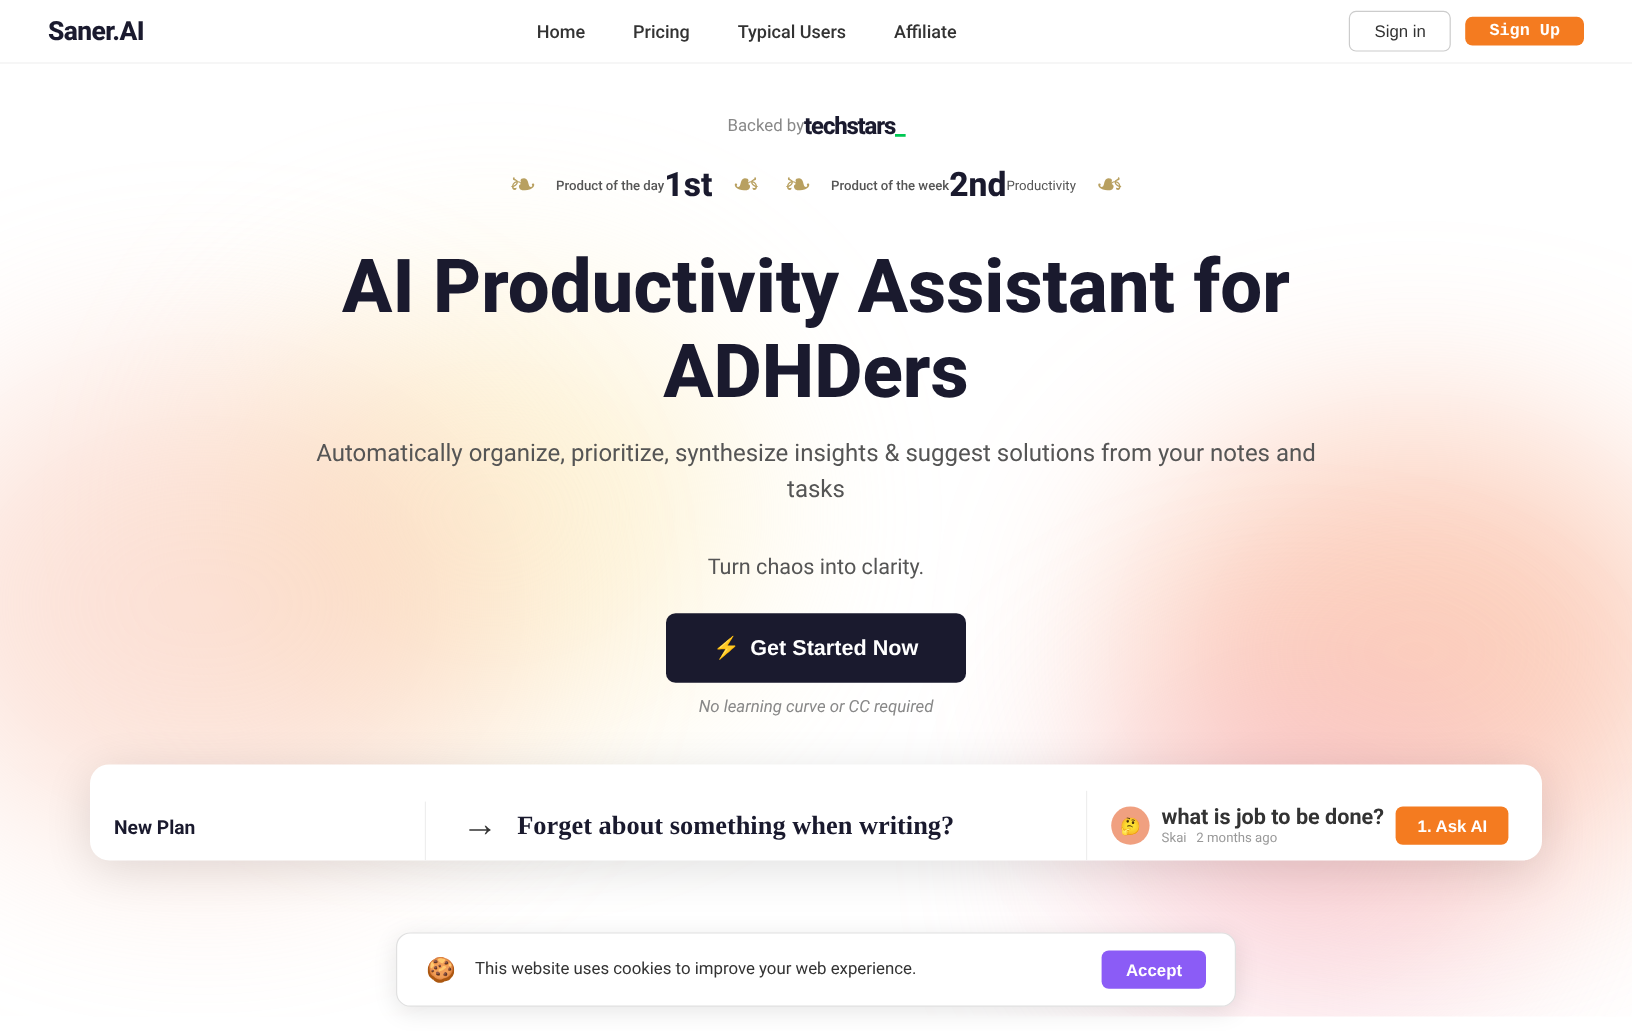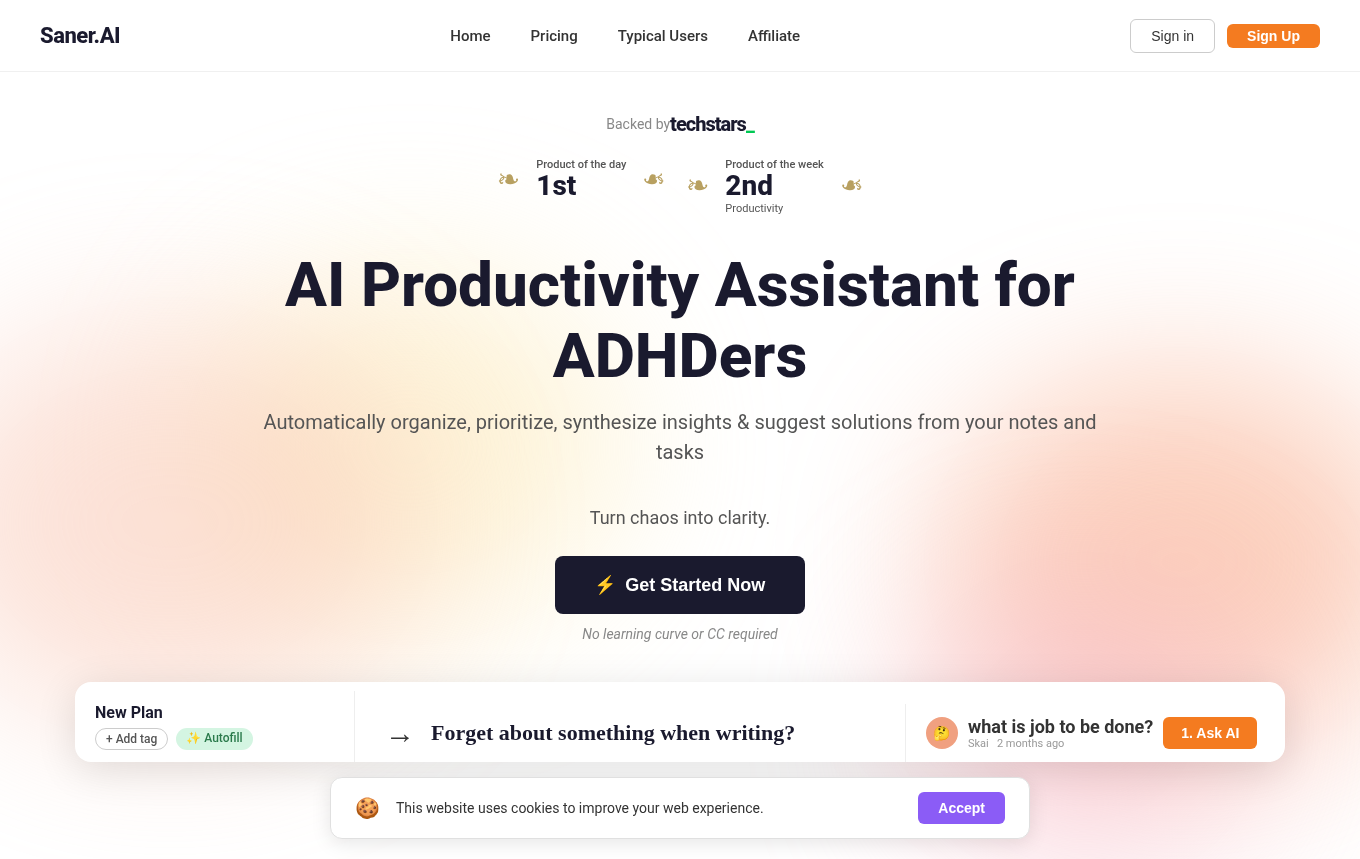--- a/index.html
+++ b/index.html
@@ -8,21 +8,21 @@
       background: #fff;
       overflow-x: hidden;
     }
 
     
     nav {
       display: flex;
       align-items: center;
       justify-content: space-between;
       padding: 0 40px;
-      height: 72px;
+      height: 53px;
       border-bottom: 1px solid #f0f0f0;
       position: sticky;
       top: 0;
       background: #fff;
       z-index: 100;
     }
     .nav-logo {
       font-size: 22px;
       font-weight: 800;
       color: #1a1a2e;
@@ -56,20 +56,21 @@
     }
     .btn-signup {
       padding: 4px 20px;
       border: none;
       border-radius: 6px;
       background: #f47b20;
       color: #fff;
       font-size: 14px;
       font-weight: 600;
       cursor: pointer;
+      font-family: Liberation Mono, monospace;
     }
 
     
     .hero {
       display: flex;
       flex-direction: column;
       align-items: center;
       padding: 40px 20px 0;
       position: relative;
       min-height: 794px;
@@ -155,22 +156,21 @@
       gap: 6px;
     }
     .laurel-left, .laurel-right {
       font-size: 28px;
       color: #b8a060;
       line-height: 1;
     }
     .laurel-right { transform: scaleX(-1); display: inline-block; }
     .award-inner {
       display: flex;
-      flex-direction: column;
-      align-items: flex-start;
+      align-items: center;
       padding: 4px 10px;
     }
     .award-title {
       font-size: 11px;
       color: #555;
       font-weight: 500;
     }
     .award-rank {
       font-size: 28px;
       font-weight: 800;
@@ -442,24 +442,20 @@
   <button class="btn-cta">
     <span class="bolt">⚡</span>
     <span>Get Started Now</span>
   </button>
 
   <p class="cta-note">No learning curve or CC required</p>
 
   <div class="app-preview">
     <div class="preview-left">
       <div class="preview-plan-title">New Plan</div>
-      <div class="preview-tags">
-        <span class="tag tag-outline">+ Add tag</span>
-        <span class="tag tag-green">✨ Autofill</span>
-      </div>
     </div>
     <div class="preview-center">
       <div style="display:flex;align-items:center;">
         <span class="preview-arrow">→</span>
         <span class="preview-question">Forget about something when writing?</span>
       </div>
     </div>
     <div class="preview-right">
       <div class="preview-chat-item">
         <div class="avatar-circle">🤔</div>

